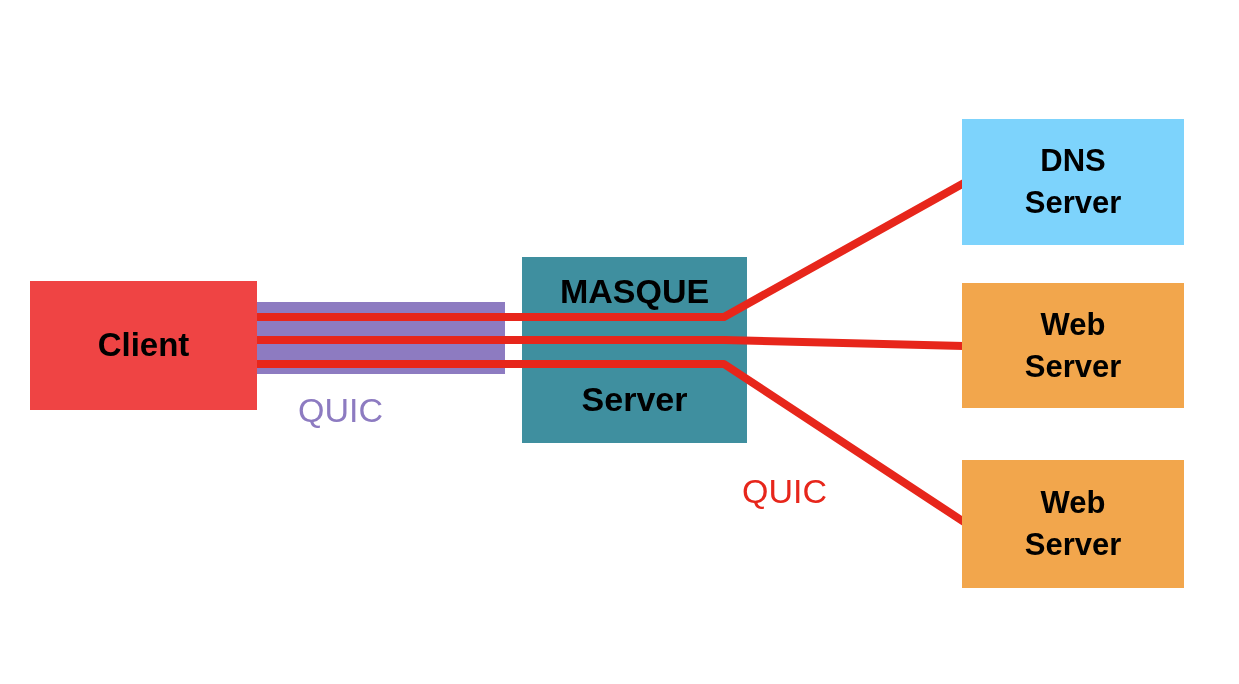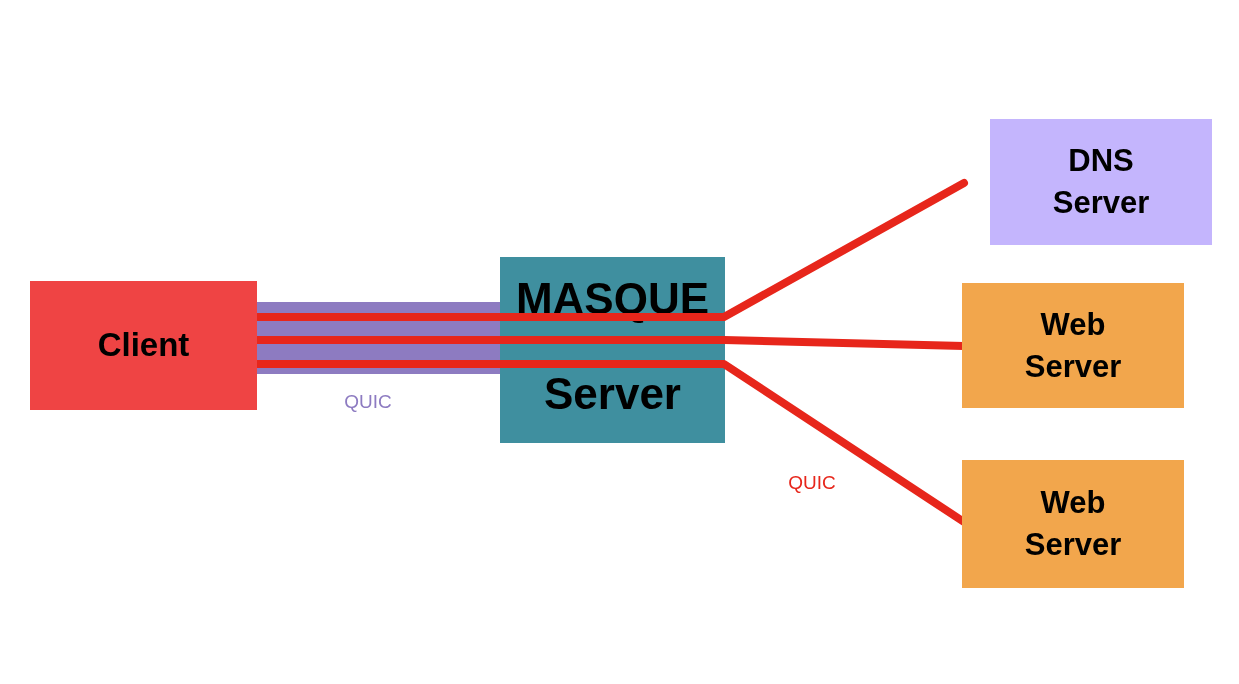--- a/index.html
+++ b/index.html
@@ -48,28 +48,28 @@
   }
   .node-client {
     left: 30px;
     top: 281px;
     width: 227px;
     height: 129px;
     font-size: 33px;
     z-index: 4;
   }
   .node-masque {
-    left: 500px;
+    left: 522px;
     top: 257px;
     width: 225px;
     height: 186px;
     justify-content: space-between;
     padding: 12px 0 20px 0;
     box-sizing: border-box;
-    font-size: 44px;
+    font-size: 34px;
     z-index: 2;
   }
   .node-dns {
     left: 962px;
     top: 119px;
     width: 222px;
     height: 126px;
     font-size: 31px;
   }
   .node-web1 {
@@ -81,23 +81,23 @@
   }
   .node-web2 {
     left: 962px;
     top: 460px;
     width: 222px;
     height: 128px;
     font-size: 31px;
   }
   .edge-label {
     position: absolute;
-    font-size: 19px;
+    font-size: 34px;
     font-weight: 400;
-    text-align: center;
+    text-align: left;
     width: 140px;
     z-index: 4;
   }
   .label-quic-tunnel {
     left: 298px;
     top: 391px;
   }
   .label-quic-proxied {
     left: 742px;
     top: 472px;
@@ -118,21 +118,21 @@
   <svg class="lines-svg" viewBox="0 0 1239 684" xmlns="http://www.w3.org/2000/svg">
     <polyline points="252,317 724,317 964,183" fill="none" stroke-width="8" stroke-linecap="round" stroke-linejoin="round" stroke="#e7261b"></polyline>
     <polyline points="252,340 724,340 964,346" fill="none" stroke-width="8" stroke-linecap="round" stroke-linejoin="round" stroke="#e7261b"></polyline>
     <polyline points="252,364 724,364 964,522" fill="none" stroke-width="8" stroke-linecap="round" stroke-linejoin="round" stroke="#e7261b"></polyline>
   </svg>
 
   <div class="node node-client" style="background-color: #ef4444;">
     <div class="node-line">Client</div>
   </div>
 
-  <div class="node node-dns" style="background-color: #c4b5fd; margin-left: 28px;">
+  <div class="node node-dns" style="background-color: #7dd3fc;">
     <div class="node-line">DNS</div>
     <div class="node-line">Server</div>
   </div>
 
   <div class="node node-web1" style="background-color: rgb(242, 166, 76);">
     <div class="node-line">Web</div>
     <div class="node-line">Server</div>
   </div>
 
   <div class="node node-web2" style="background-color: rgb(242, 166, 76);">

